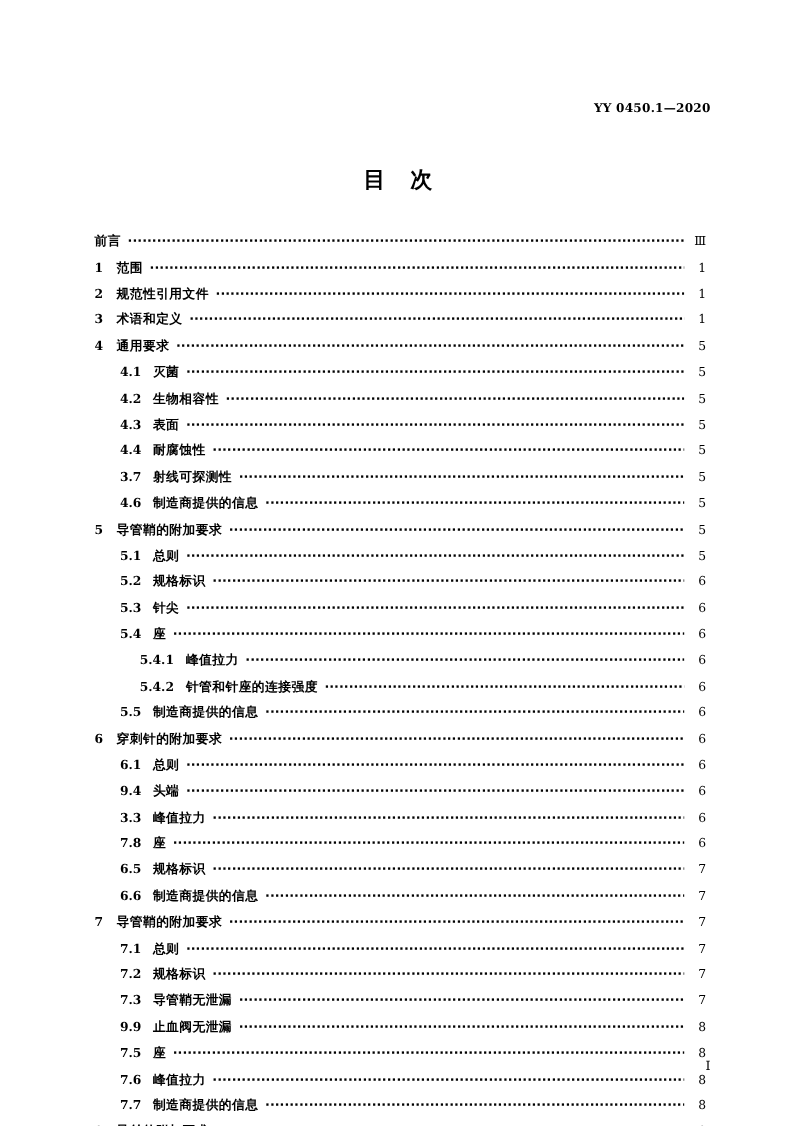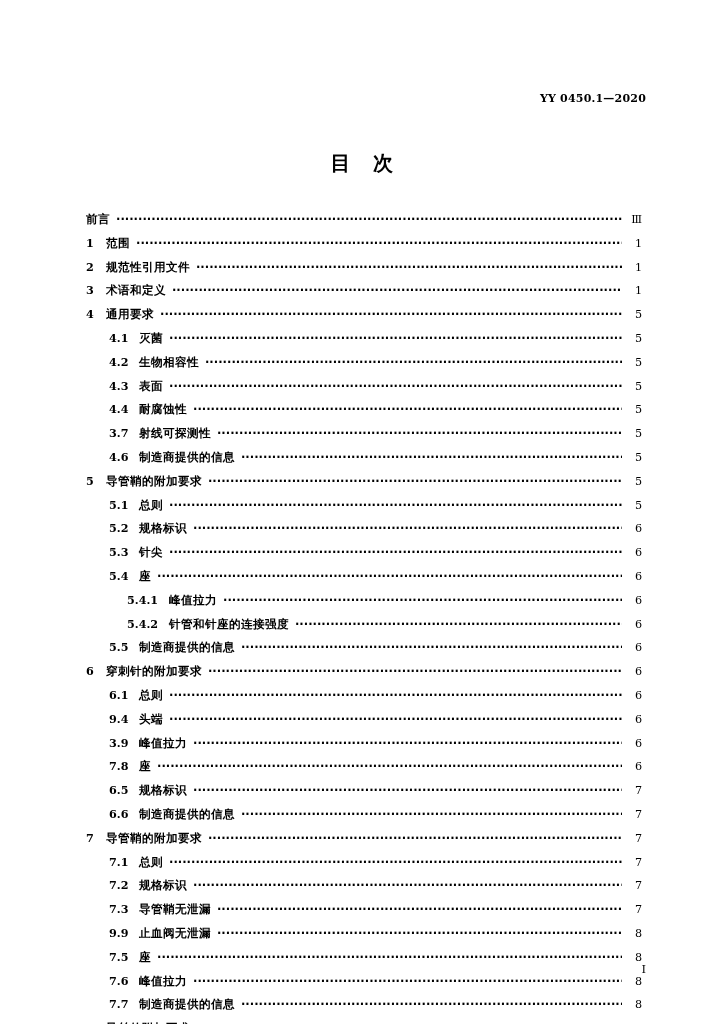--- a/index.html
+++ b/index.html
@@ -264,21 +264,21 @@
         <span class="toc-leader"></span>
         <span class="toc-page">6</span>
       </div>
       <div class="toc-row lvl2">
         <span class="toc-num">9.4</span>
         <span class="toc-label">头端</span>
         <span class="toc-leader"></span>
         <span class="toc-page">6</span>
       </div>
       <div class="toc-row lvl2">
-        <span class="toc-num">3.9</span>
+        <span class="toc-num">3.3</span>
         <span class="toc-label">峰值拉力</span>
         <span class="toc-leader"></span>
         <span class="toc-page">6</span>
       </div>
       <div class="toc-row lvl2">
         <span class="toc-num">7.8</span>
         <span class="toc-label">座</span>
         <span class="toc-leader"></span>
         <span class="toc-page">6</span>
       </div>

